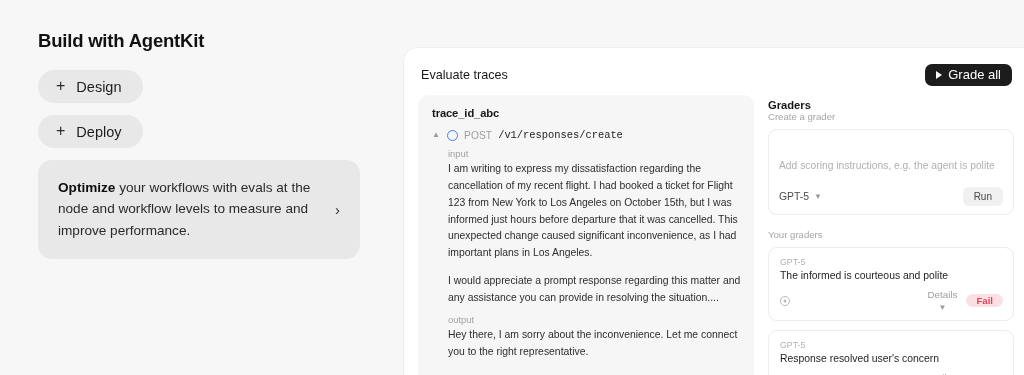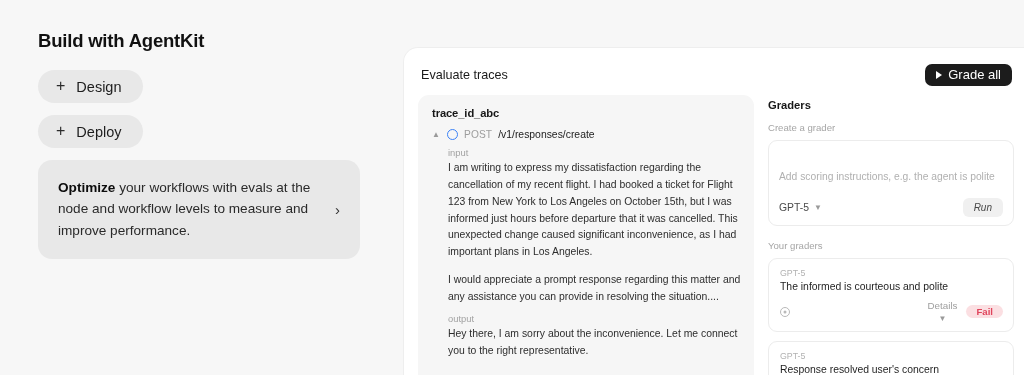--- a/index.html
+++ b/index.html
@@ -174,20 +174,21 @@
     background: transparent;
   }
   .method {
     font-size: 10.2px;
     color: #9d9d9d;
     letter-spacing: 0.1px;
   }
   .endpoint {
     font-size: 10.4px;
     color: #232323;
+    font-family: Liberation Mono, monospace;
   }
 
   .trace-content { padding-left: 16px; }
 
   .io-label {
     font-size: 9.4px;
     color: #a2a2a2;
     margin: 7px 0 2px 0;
   }
   .io-text {
@@ -200,21 +201,20 @@
 
   
   .graders-panel {
     width: 246px;
     padding-top: 4px;
   }
   .graders-title {
     font-size: 11.2px;
     font-weight: bold;
     color: #171717;
-    margin-bottom: 11px;
   }
   .section-sub {
     font-size: 9.6px;
     color: #a6a6a6;
     margin-bottom: 7px;
   }
 
   .create-grader-box {
     border: 1px solid #ececec;
     border-radius: 9px;
@@ -257,21 +257,20 @@
   .run-btn {
     background: #f0f0f0;
     border: none;
     border-radius: 6px;
     height: 19px;
     padding: 0 11px;
     font-size: 10px;
     color: #474747;
     cursor: pointer;
     font-family: "Liberation Sans", sans-serif;
-    font-style: italic;
   }
 
   .your-graders-label {
     font-size: 9.6px;
     color: #a6a6a6;
     margin: 14px 0 7px 0;
   }
 
   .grader-card {
     border: 1px solid #ececec;

